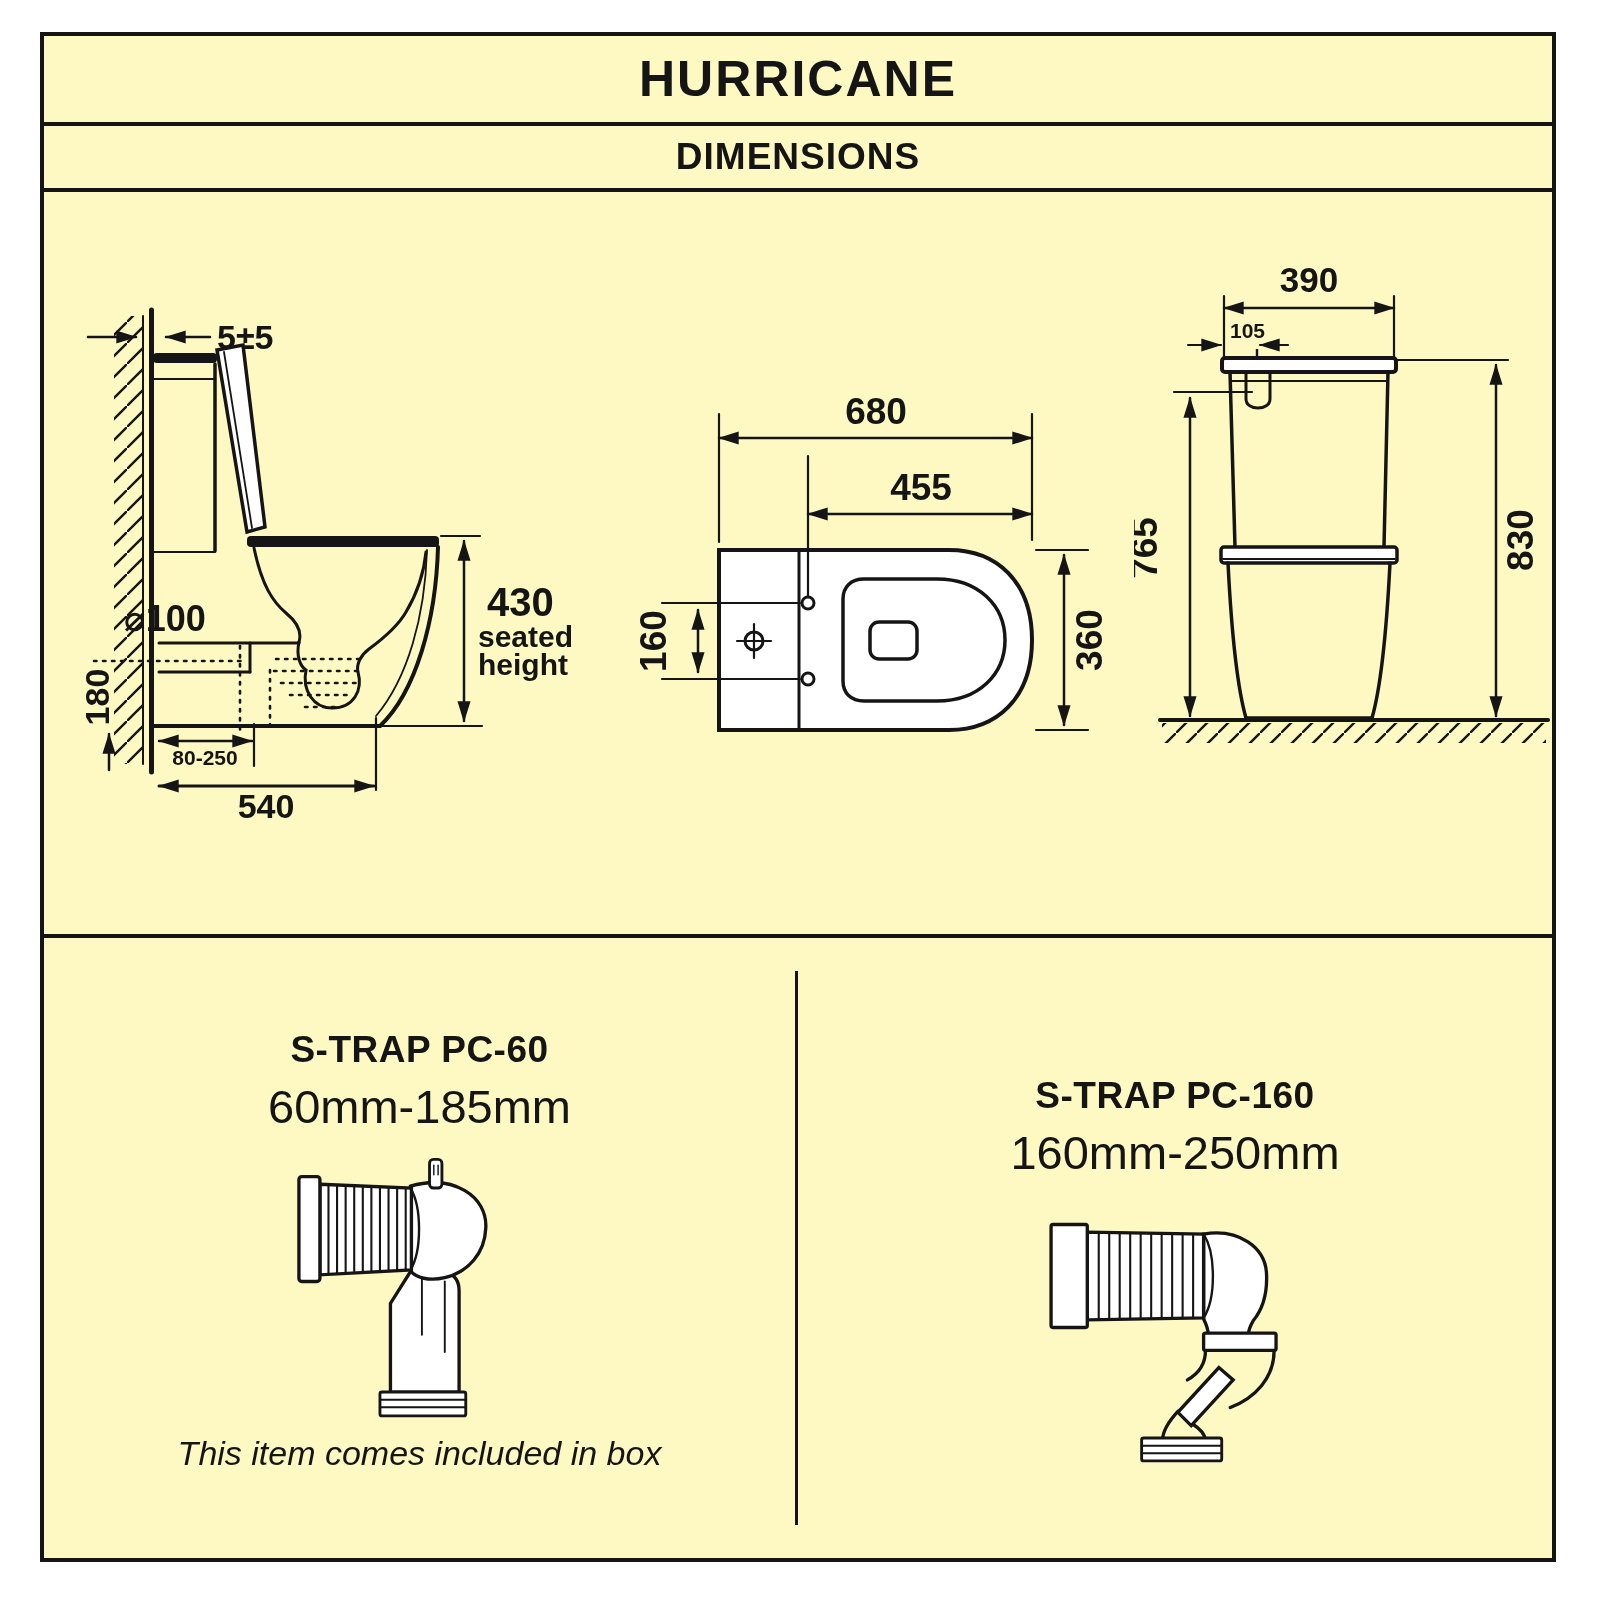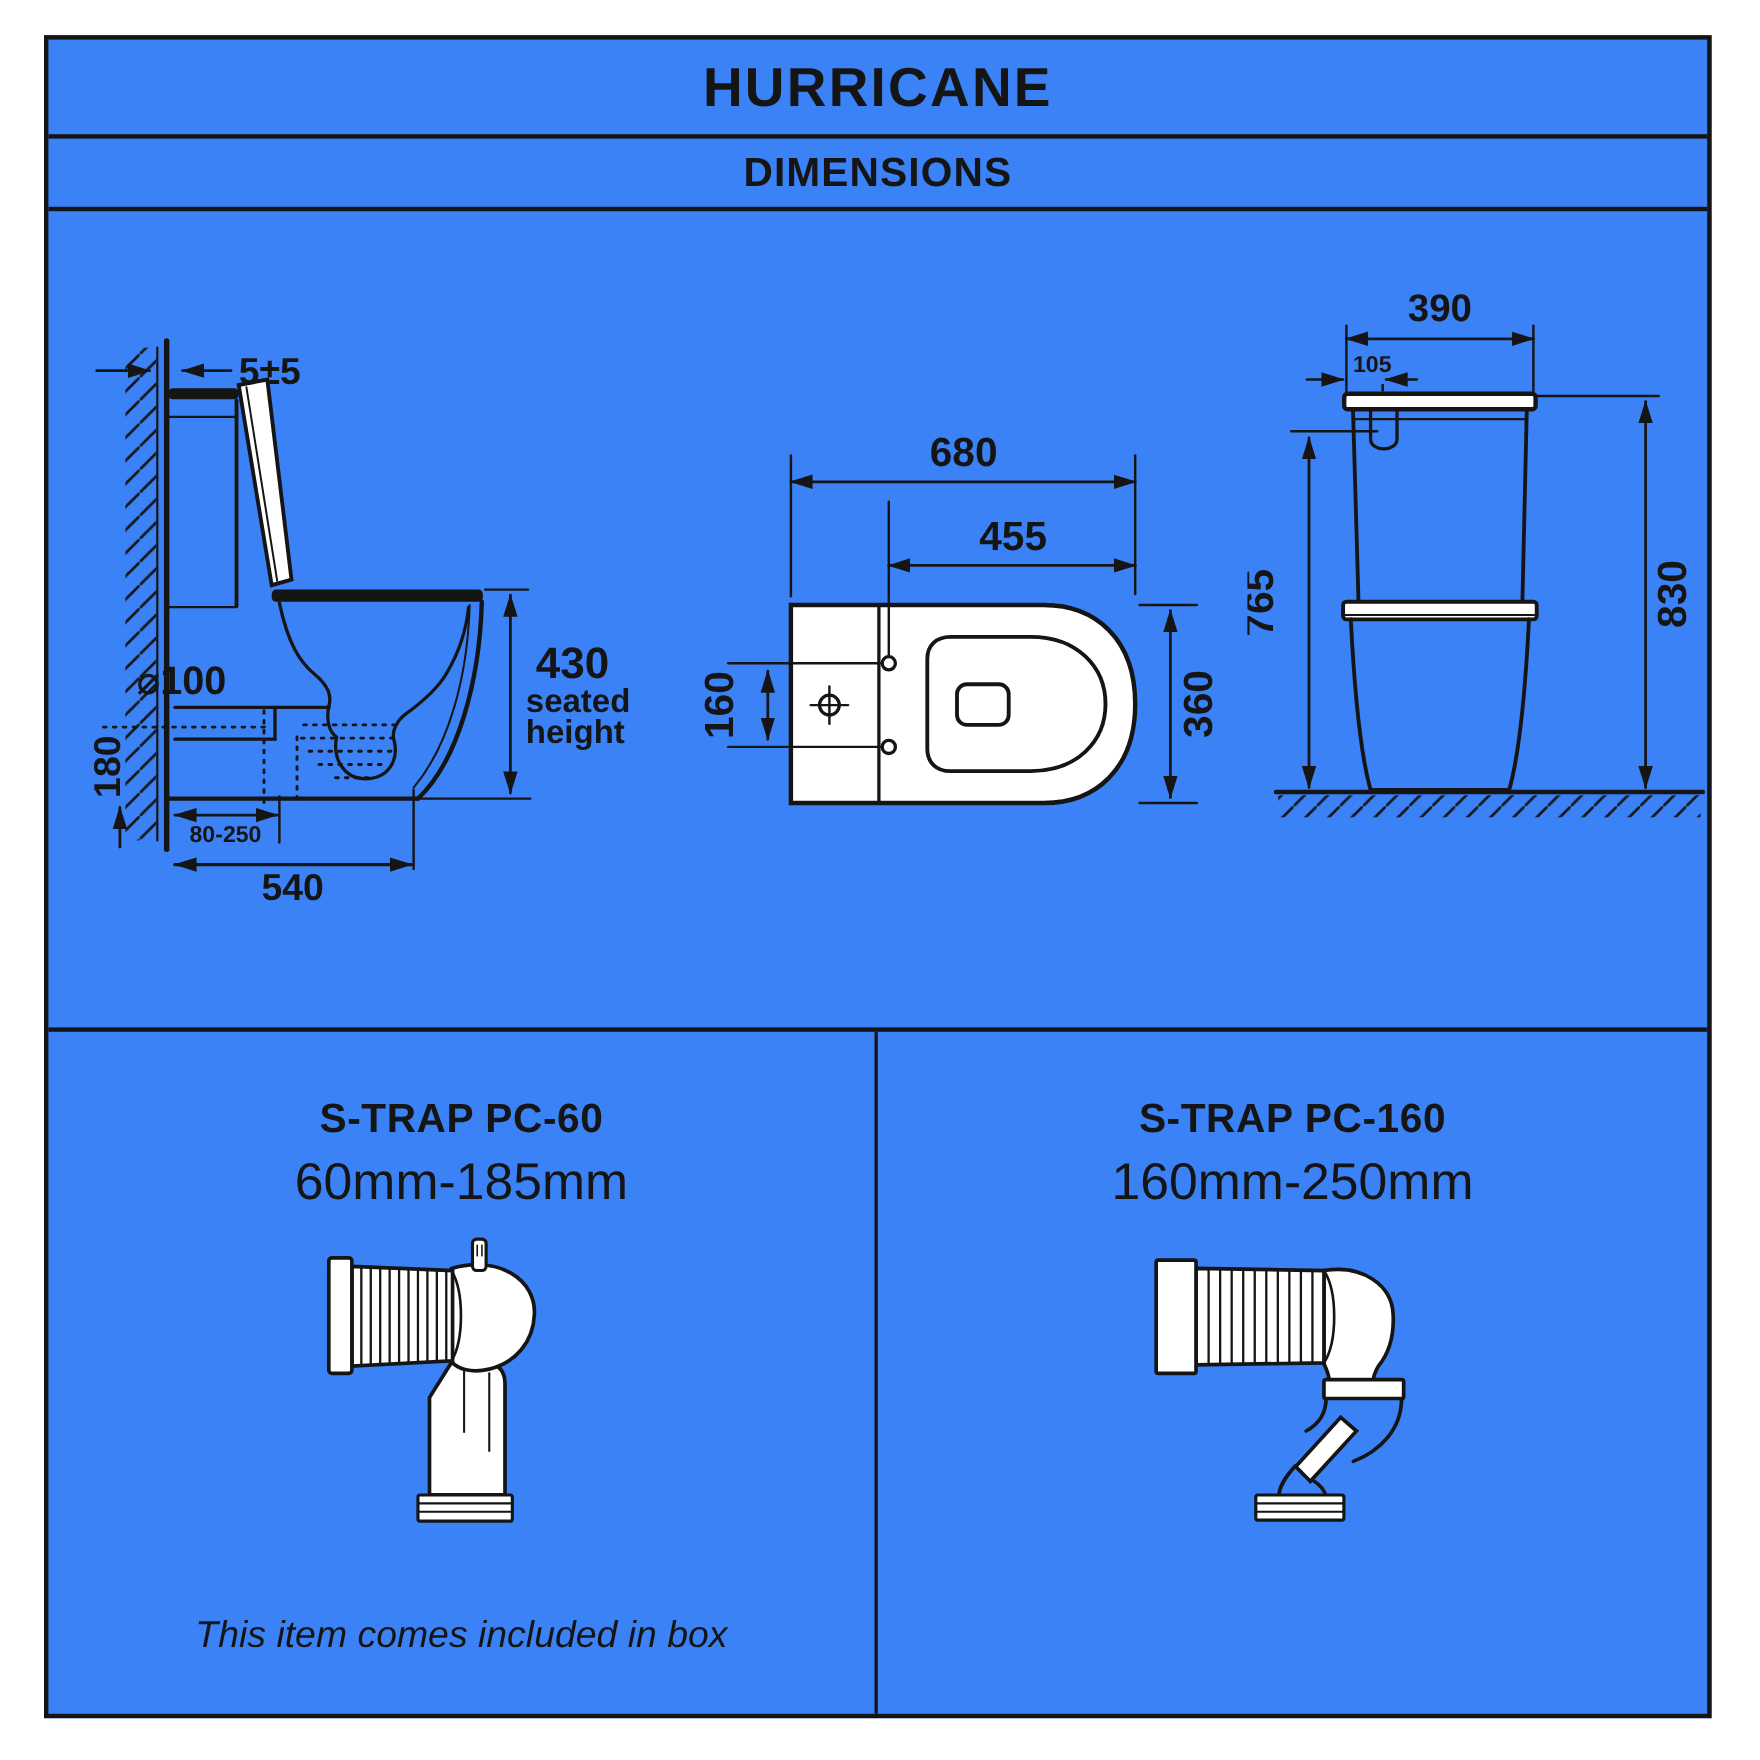--- a/index.html
+++ b/index.html
@@ -3,36 +3,36 @@
 <meta charset="utf-8">
 <style>
   html,body { margin:0; padding:0; }
   body {
     width:1600px; height:1600px; background:#ffffff;
     font-family:"Liberation Sans","DejaVu Sans",sans-serif; color:#151515;
     position:relative;
   }
   .sheet {
     position:absolute; left:40px; top:32px; width:1516px; height:1530px;
-    border:4px solid #151515; box-sizing:border-box; background:#3b82f6;
+    border:4px solid #151515; box-sizing:border-box; background:#fef9c3;
     display:flex; flex-direction:column;
   }
   .row-title {
     height:86px; border-bottom:4px solid #151515; flex:0 0 auto;
     display:flex; align-items:center; justify-content:center;
     font-size:50px; font-weight:800; letter-spacing:2px;
   }
   .row-sub {
     height:62px; border-bottom:4px solid #151515; flex:0 0 auto;
     display:flex; align-items:center; justify-content:center;
     font-size:37px; font-weight:700; letter-spacing:1px;text-align:right;
   }
   .dims-panel { height:742px; flex:0 0 auto; border-bottom:4px solid #151515; position:relative; }
   .dims-panel svg { position:absolute; }
-  .conn-panel { flex:1 1 auto; display:flex; }
+  .conn-panel { flex:1 1 auto; display:flex;align-items:center; }
   .conn-cell {
     width:50%; box-sizing:border-box; display:flex; flex-direction:column;
     align-items:center; padding-top:58px;
   }
   .conn-cell.left { border-right:3px solid #151515; }
   .conn-title { font-size:37px; font-weight:700; letter-spacing:0.5px; }
   .conn-range { font-size:47px; font-weight:400; margin-top:8px; }
   .conn-art   { margin-top:14px; }
   .conn-note  { font-style:italic; font-size:34px; margin-top:auto; margin-bottom:52px; }
   svg { font-family:"Liberation Sans","DejaVu Sans",sans-serif; }

